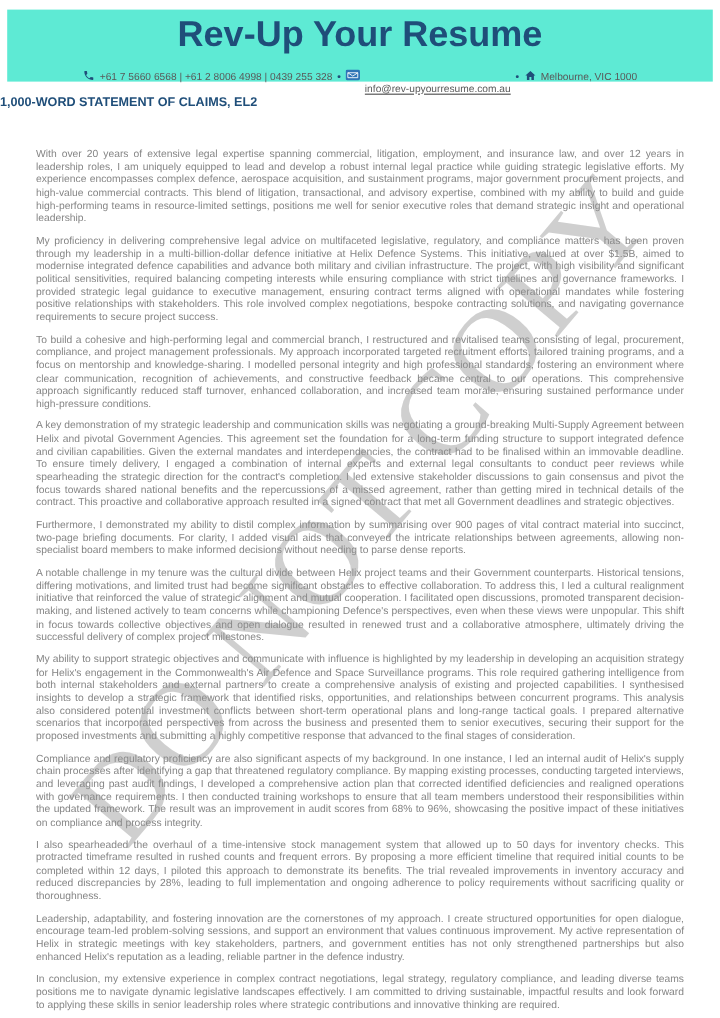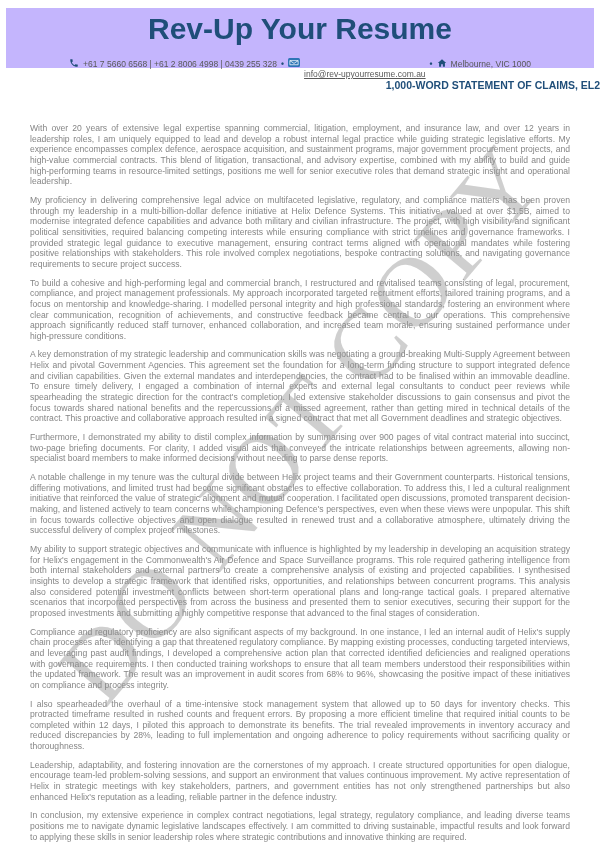--- a/index.html
+++ b/index.html
@@ -10,21 +10,21 @@
     position: relative;
     overflow: hidden;
   }
   .page { width: 600px; height: 848px; position: relative; background: #fff; }
 
   
   .band {
     position: absolute;
     left: 6px; right: 6px; top: 8px;
     height: 60px;
-    background: #c4b5fd;
+    background: #5eead4;
     text-align: center;
     padding-top: 5px;
   }
   .brand {
     font-size: 30px;
     font-weight: bold;
     color: #1f4e79;
     letter-spacing: 0px;
     line-height: 32px;
   }
@@ -38,25 +38,24 @@
     gap: 4px;
   }
   .contact .sep { color: #1f4e79; font-weight: bold; }
   .contact a { color: #595959; text-decoration: underline; cursor: pointer; margin-top: 21px; }
   .icon { display: inline-block; vertical-align: middle; }
 
   
   .doc-title {
     position: absolute;
     top: 79px; left: 0; right: 0;
-    text-align: right;
+    text-align: left;
     font-size: 10.5px;
     font-weight: bold;
     color: #1f4e79;
-    padding-left: 47px;
   }
 
   
   .content {
     position: absolute;
     top: 104px;
     left: 30px;
     right: 30px;
     margin-top: 19px;
   }

